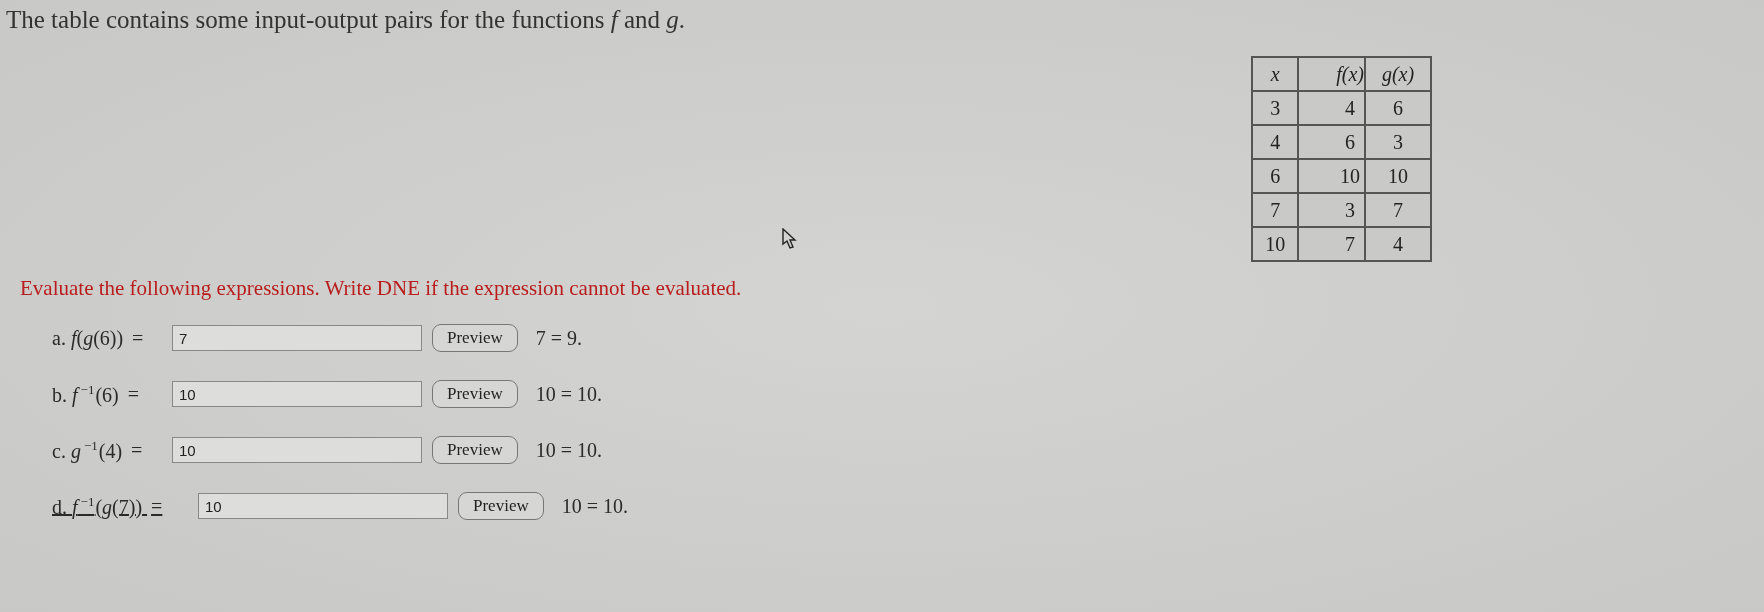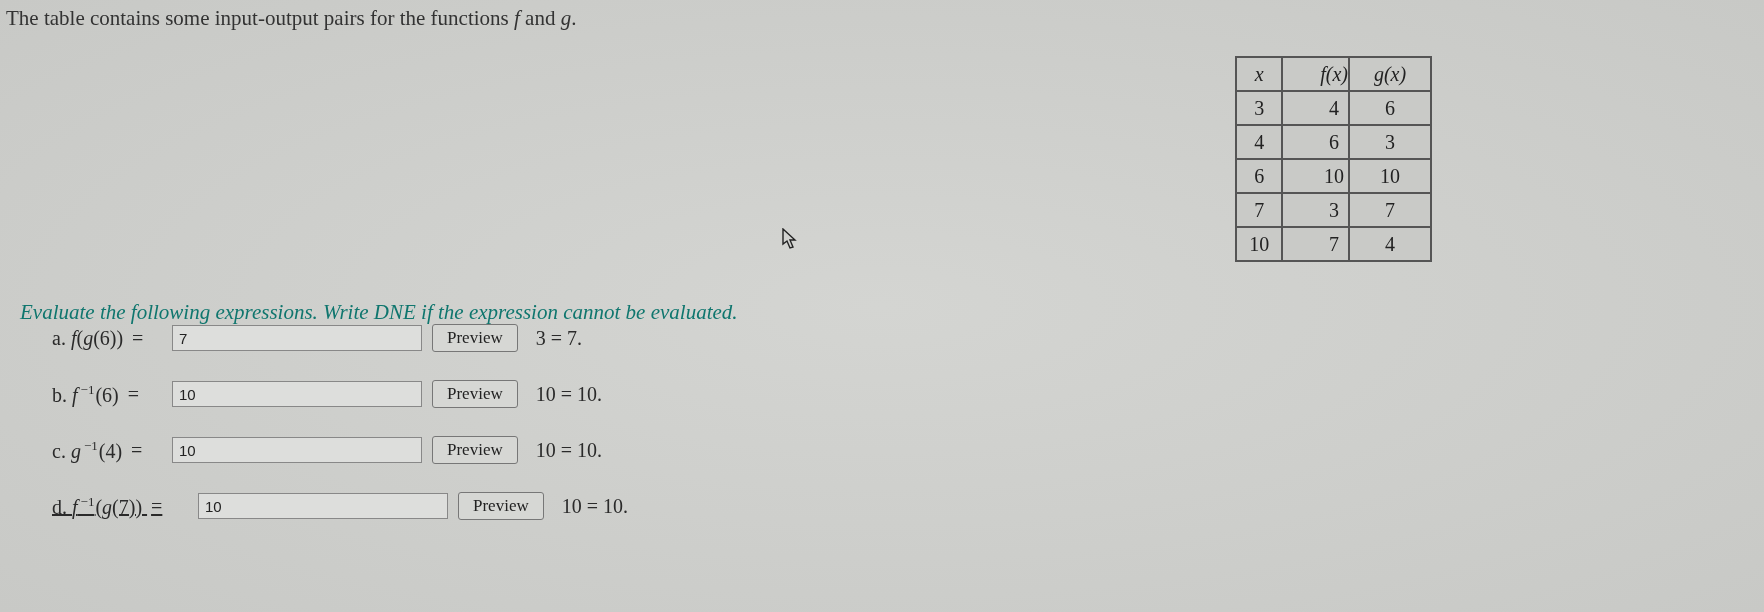--- a/index.html
+++ b/index.html
@@ -14,21 +14,21 @@
       width: 1764px;
       height: 612px;
       position: relative;
       color: #2a2a2a;
       overflow: hidden;
     }
     .intro {
       position: absolute;
       top: 6px;
       left: 6px;
-      font-size: 21px;
+      font-size: 25px;
       color: #333;
     }
     .intro .fn {
       font-style: italic;
     }
     .table-wrap {
       position: absolute;
       top: 56px;
       right: 332px;
     }
@@ -39,32 +39,31 @@
     table.fg th, table.fg td {
       border: 2px solid #555;
       text-align: center;
       font-size: 20px;
       color: #222;
       height: 34px;
       font-weight: normal;
     }
     table.fg th:nth-child(1), table.fg td:nth-child(1) { width: 46px; }
     table.fg th:nth-child(2), table.fg td:nth-child(2) { width: 66px; padding-left: 37px; }
-    table.fg th:nth-child(3), table.fg td:nth-child(3) { width: 82px; }
+    table.fg th:nth-child(3), table.fg td:nth-child(3) { width: 66px; }
     table.fg th {
       font-style: italic;
       font-family: Georgia, serif;
     }
     .prompt {
       position: absolute;
       left: 20px;
-      top: 300px;
+      top: 276px;
       font-size: 21px;
-      color: #0f766e;
-      font-style: italic;
+      color: #b91c1c;
     }
     .questions {
       position: absolute;
       left: 52px;
       top: 324px;
     }
     .qrow {
       display: flex;
       align-items: center;
       margin-bottom: 28px;
@@ -94,21 +93,21 @@
       color: #222;
     }
     .previewbtn {
       margin-left: 10px;
       height: 28px;
       padding: 2px 14px;
       font-family: Georgia, serif;
       font-size: 17px;
       background: #d6d7d4;
       border: 1px solid #777;
-      border-radius: 3px;
+      border-radius: 9px;
       color: #222;
       cursor: pointer;
     }
     .result {
       margin-left: 18px;
       font-size: 20px;
     }
     .cursor {
       position: absolute;
       left: 782px;
@@ -165,21 +164,21 @@
   </table>
 </div>
 
 <div class="prompt">Evaluate the following expressions. Write DNE if the expression cannot be evaluated.</div>
 
 <div class="questions">
     <div class="qrow">
       <div class="qlabel">a. <i>f</i>(<i>g</i>(6)) <span class="eq">=</span></div>
       <input class="ansinput" type="text" value="7" style="">
       <button class="previewbtn">Preview</button>
-      <div class="result">3 = 7.</div>
+      <div class="result">7 = 9.</div>
     </div>
     <div class="qrow">
       <div class="qlabel">b. <i>f</i> <span class="sup">−1</span>(6) <span class="eq">=</span></div>
       <input class="ansinput" type="text" value="10" style="">
       <button class="previewbtn">Preview</button>
       <div class="result">10 = 10.</div>
     </div>
     <div class="qrow">
       <div class="qlabel">c. <i>g</i> <span class="sup">−1</span>(4) <span class="eq">=</span></div>
       <input class="ansinput" type="text" value="10" style="">

